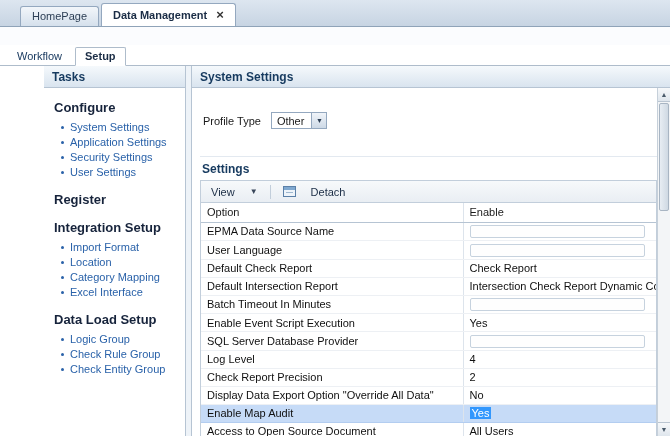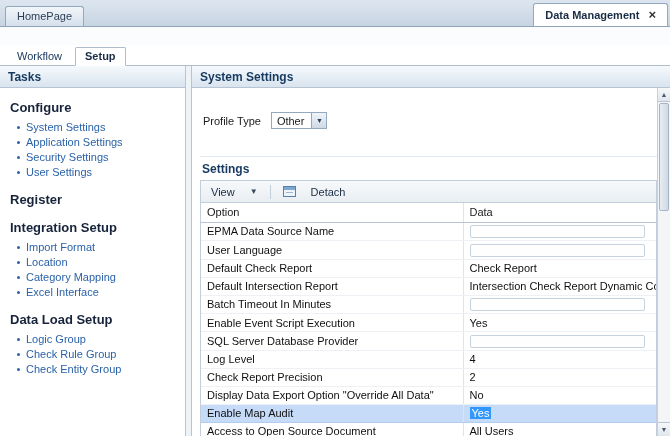--- a/index.html
+++ b/index.html
@@ -8,21 +8,21 @@
     width:670px; height:436px; overflow:hidden;
     font-family:"Liberation Sans", sans-serif;
     font-size:11px; background:#fff; color:#1a1a1a;
     position:relative;
   }
 
   
   .top-tabs {
     height:27px; background:linear-gradient(#dde6f0,#c7d4e3);
     border-bottom:1px solid #8fa3b8;
-    display:flex; align-items:flex-end; padding-left:5px;justify-content:space-between;
+    display:flex; align-items:flex-end; padding-left:20px;
   }
   .tab {
     display:flex; align-items:center; gap:6px;
     padding:3px 11px 4px; margin-right:2px;
     border:1px solid #94a8bf; border-bottom:none;
     border-radius:3px 3px 0 0; font-size:11px; color:#2c3e54;
     background:linear-gradient(#f2f6fa,#d5e0ec);
     height:20px; cursor:pointer; white-space:nowrap;
   }
   .tab.active { background:#fff; font-weight:bold; color:#1a2c45; height:23px; }
@@ -38,21 +38,21 @@
   .subtab { padding:2px 9px 3px; font-size:11px; color:#1c3c61; cursor:pointer; }
   .subtab.active {
     font-weight:bold; color:#1a2c45; background:#fff;
     border:1px solid #aebccb; border-bottom:1px solid #fff;
     margin-bottom:-1px; border-radius:2px 2px 0 0;
   }
 
   
   .content { display:flex; height:370px; }
 
-  .sidebar { width:186px; min-width:186px; border-right:1px solid #b6c4d3; display:flex; flex-direction:column; }
+  .sidebar { width:186px; min-width:186px; border-right:1px solid #b6c4d3; display:flex; flex-direction:column;padding-left:44px; }
   .panel-header {
     height:22px; background:linear-gradient(#f5f9fc,#d9e4ef);
     border-bottom:1px solid #b6c4d3;
     font-size:12px; font-weight:bold; color:#163a5f;
     padding:4px 8px 0; flex:none;
   }
   .sidebar-body { flex:1; overflow:hidden; padding:10px 6px 0 10px; }
   .section-title { font-weight:bold; font-size:13px; color:#16233b; margin:13px 0 5px; }
   .section-title.first { margin-top:2px; }
   .nav-list { list-style:none; margin:0; padding:0 0 0 7px; }
@@ -247,21 +247,21 @@
             </div>
 
             <table class="grid">
               <colgroup>
                   <col style="width:262px">
                   <col>
                 </colgroup>
               <thead>
                   <tr id="gridHead">
                     <th>Option</th>
-                    <th>Data</th>
+                    <th>Enable</th>
                   </tr>
                 </thead>
               <tbody id="gridBody">
                   <tr>
                     <td class="opt-cell">EPMA Data Source Name</td>
                     <td class="val-cell"><span class="input-box"></span></td>
                   </tr>
                   <tr>
                     <td class="opt-cell">User Language</td>
                     <td class="val-cell"><span class="input-box"></span></td>

